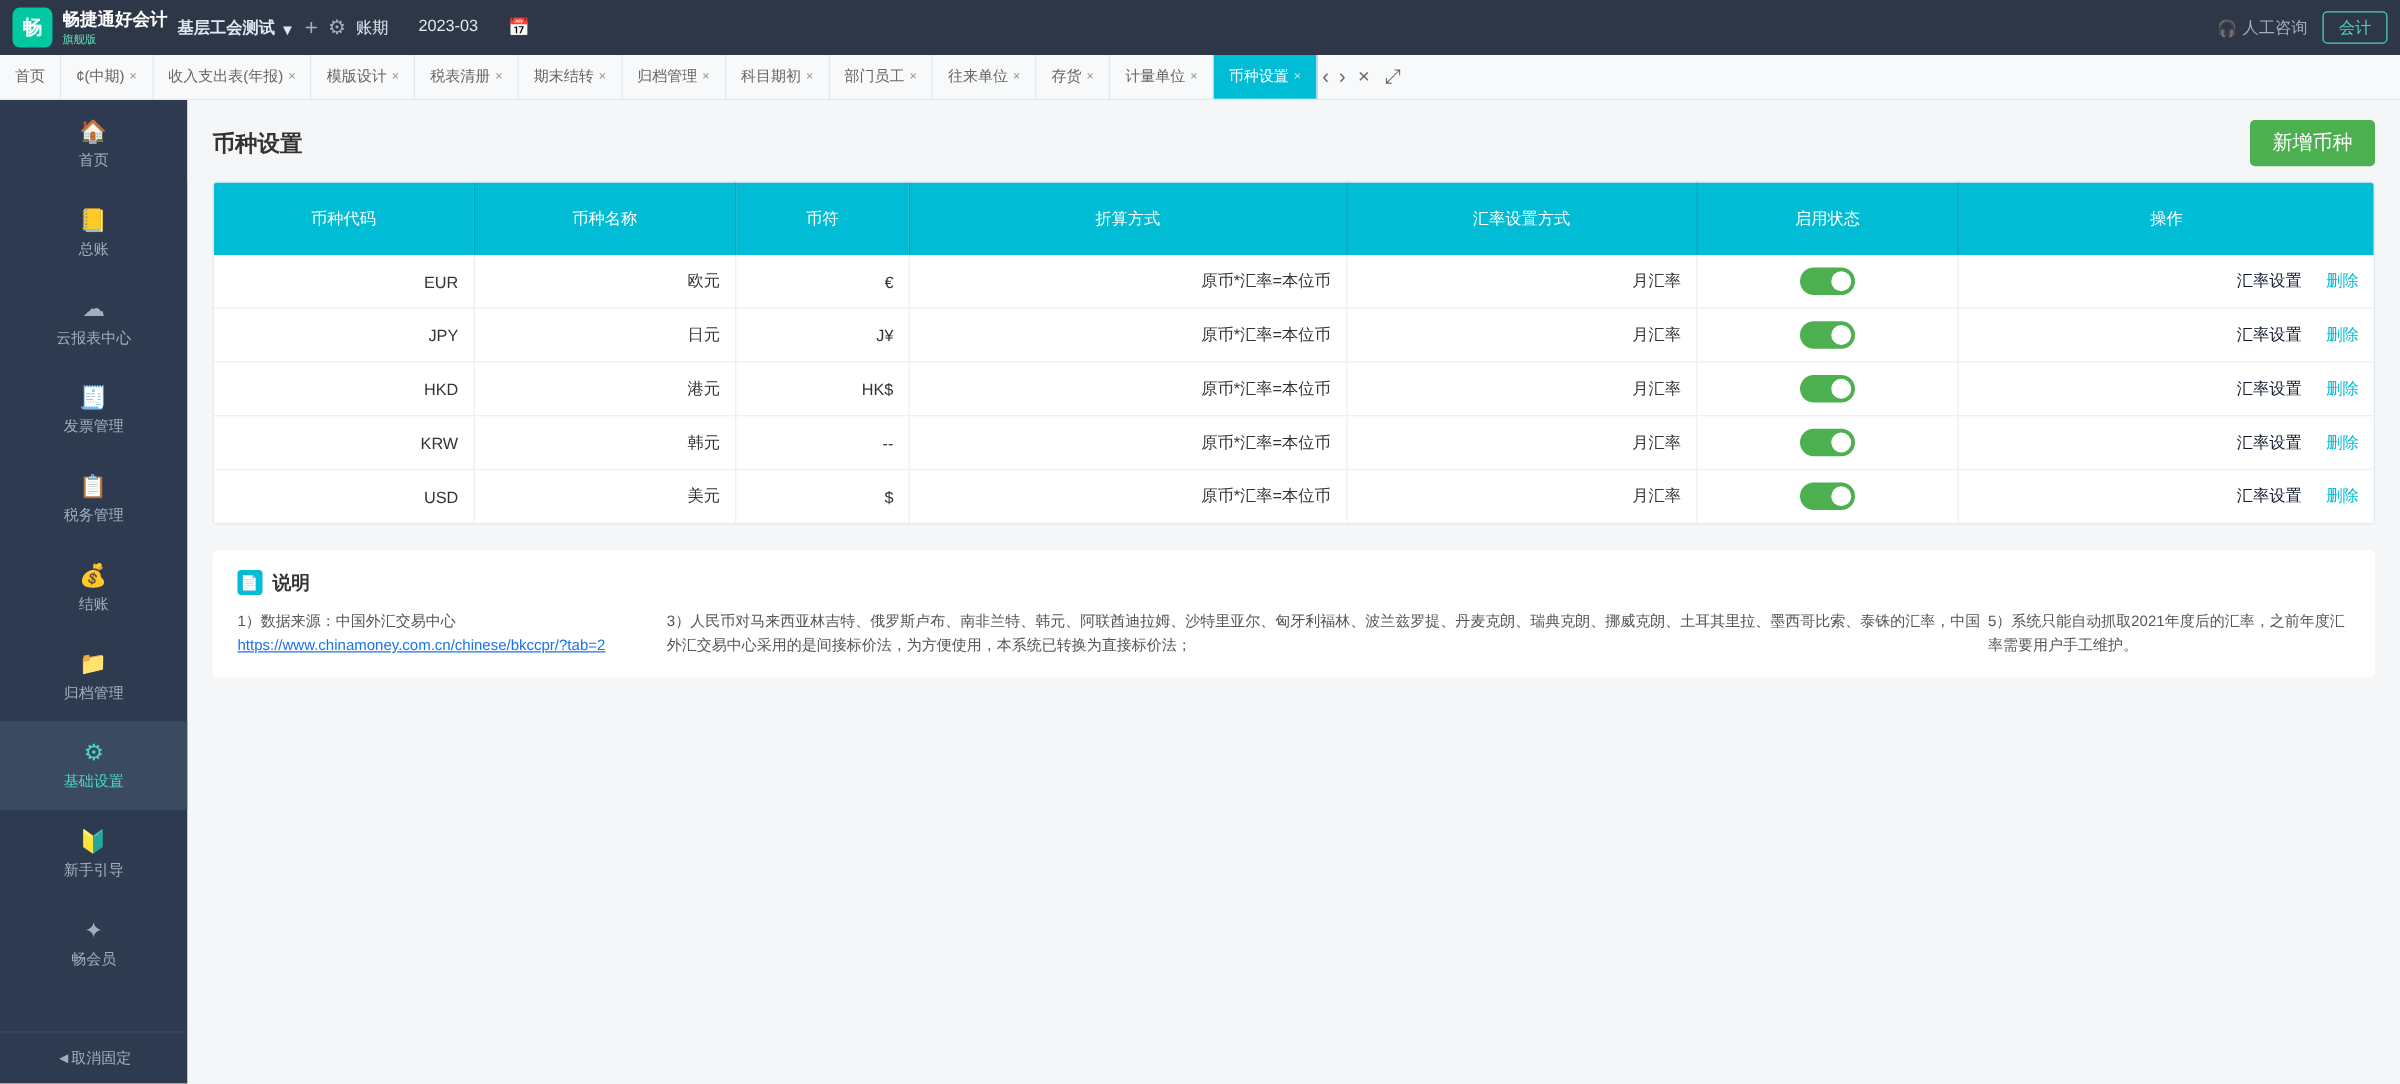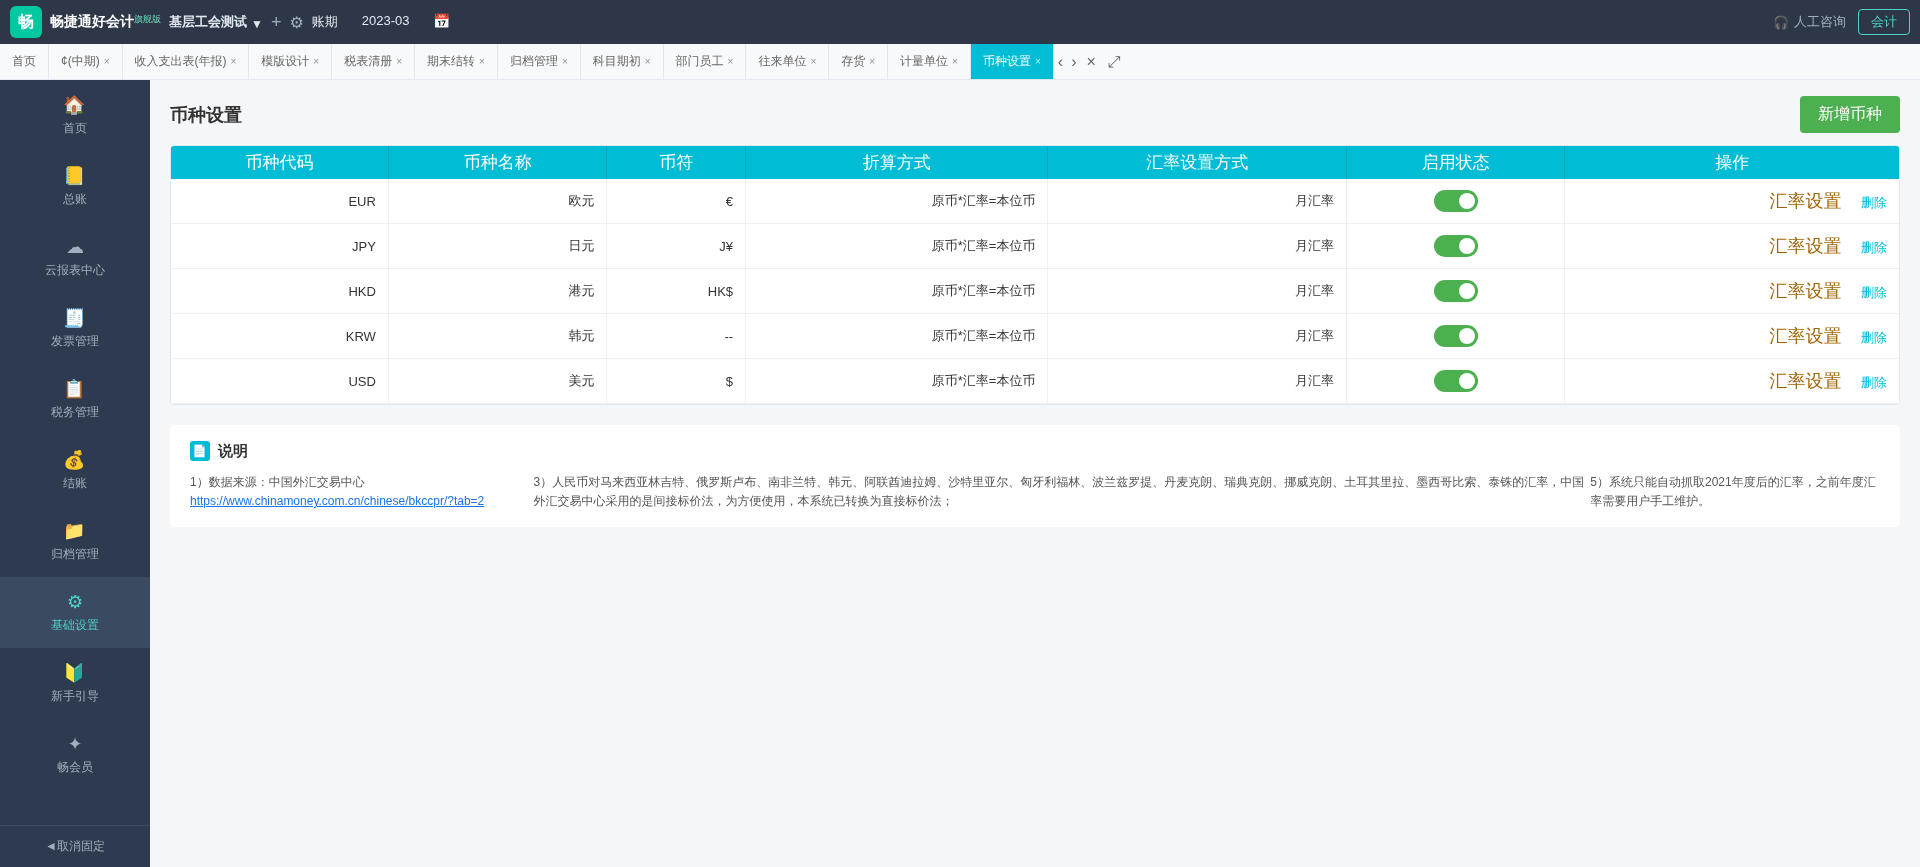--- a/index.html
+++ b/index.html
@@ -45,45 +45,45 @@
     
     .content { flex: 1; display: flex; flex-direction: column; background: #f5f6f8; overflow: hidden; }
     .page-header { display: flex; align-items: center; justify-content: space-between; padding: 16px 20px 12px; background: #f5f6f8; }
     .page-title { font-size: 18px; font-weight: bold; color: #333; }
     .new-btn { background: #4caf50; color: white; border: none; padding: 8px 18px; border-radius: 4px; font-size: 16px; cursor: pointer; font-family: inherit; }
 
     
     .table-container { margin: 0 20px; border: 1px solid #e2e8f0; border-radius: 4px; overflow: hidden; }
     table { width: 100%; border-collapse: collapse; }
     thead tr { background: #00bcd4; }
-    thead th { color: white; padding: 5px 12px; text-align: center; font-size: 17px; font-weight: normal; border-right: 1px solid #00a8bc; }
+    thead th { color: white; padding: 20px 12px; text-align: center; font-size: 13px; font-weight: normal; border-right: 1px solid #00a8bc; }
     thead th:last-child { border-right: none; }
     tbody tr { background: white; border-bottom: 1px solid #f0f0f0; }
     tbody td { padding: 10px 12px; text-align: right; font-size: 13px; color: #333; border-right: 1px solid #f0f0f0; }
     tbody td:last-child { border-right: none; }
 
     
     .toggle { position: relative; width: 44px; height: 22px; display: inline-block; cursor: pointer; }
     .toggle-track { width: 44px; height: 22px; background: #4caf50; border-radius: 11px; position: relative; }
     .toggle-thumb { position: absolute; right: 3px; top: 3px; width: 16px; height: 16px; background: white; border-radius: 50%; }
 
     
-    .action-link { color: #a16207; cursor: pointer; font-size: 18px; }
+    .action-link { color: #0f172a; cursor: pointer; font-size: 13px; }
     .action-delete { color: #00bcd4; cursor: pointer; font-size: 13px; margin-left: 16px; }
 
     
     .notes-section { margin: 20px; background: white; border-radius: 4px; padding: 16px 20px; }
     .notes-title { display: flex; align-items: center; gap: 8px; font-size: 15px; font-weight: bold; color: #333; margin-bottom: 12px; }
     .notes-icon { width: 20px; height: 20px; background: #00bcd4; border-radius: 3px; display: flex; align-items: center; justify-content: center; color: white; font-size: 12px; }
     .notes-list { list-style: none; display: flex; flex-direction: row; gap: 6px; }
     .notes-list li { font-size: 12px; color: #555; line-height: 1.6; }
     .notes-link { color: #1a73e8; text-decoration: underline; cursor: pointer; }
 
     .logo-wrapper { display: flex; align-items: center; gap: 8px; }
-    .logo-texts { display: flex; flex-direction: row; justify-content: center; }
+    .logo-texts { display: flex; flex-direction: column; justify-content: center; }
     .logo-main { color: white; font-size: 14px; font-weight: bold; }
     .logo-sub { color: #68d9b8; font-size: 9px; }
   </style>
 </head>
 <body>
 
 <div class="app">
 
   <div class="header">
     <div class="logo-wrapper">

